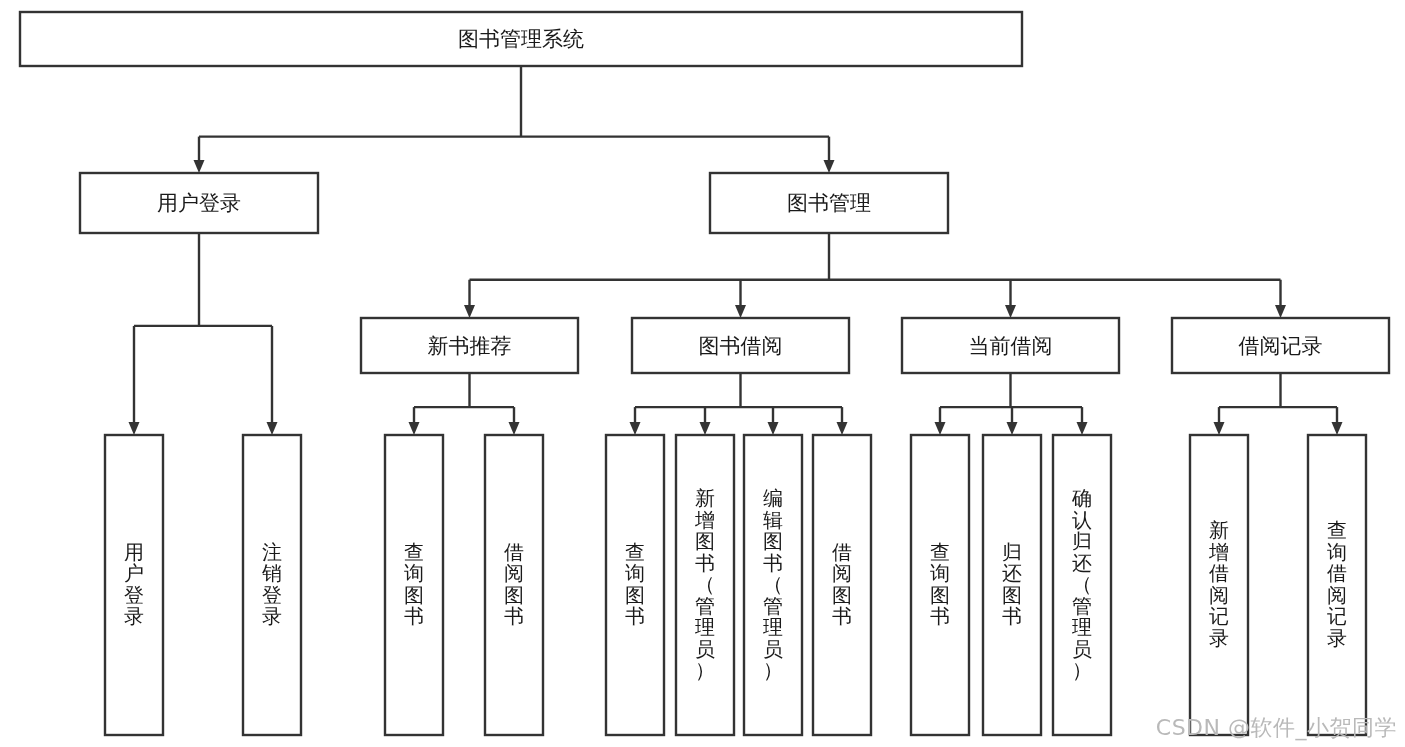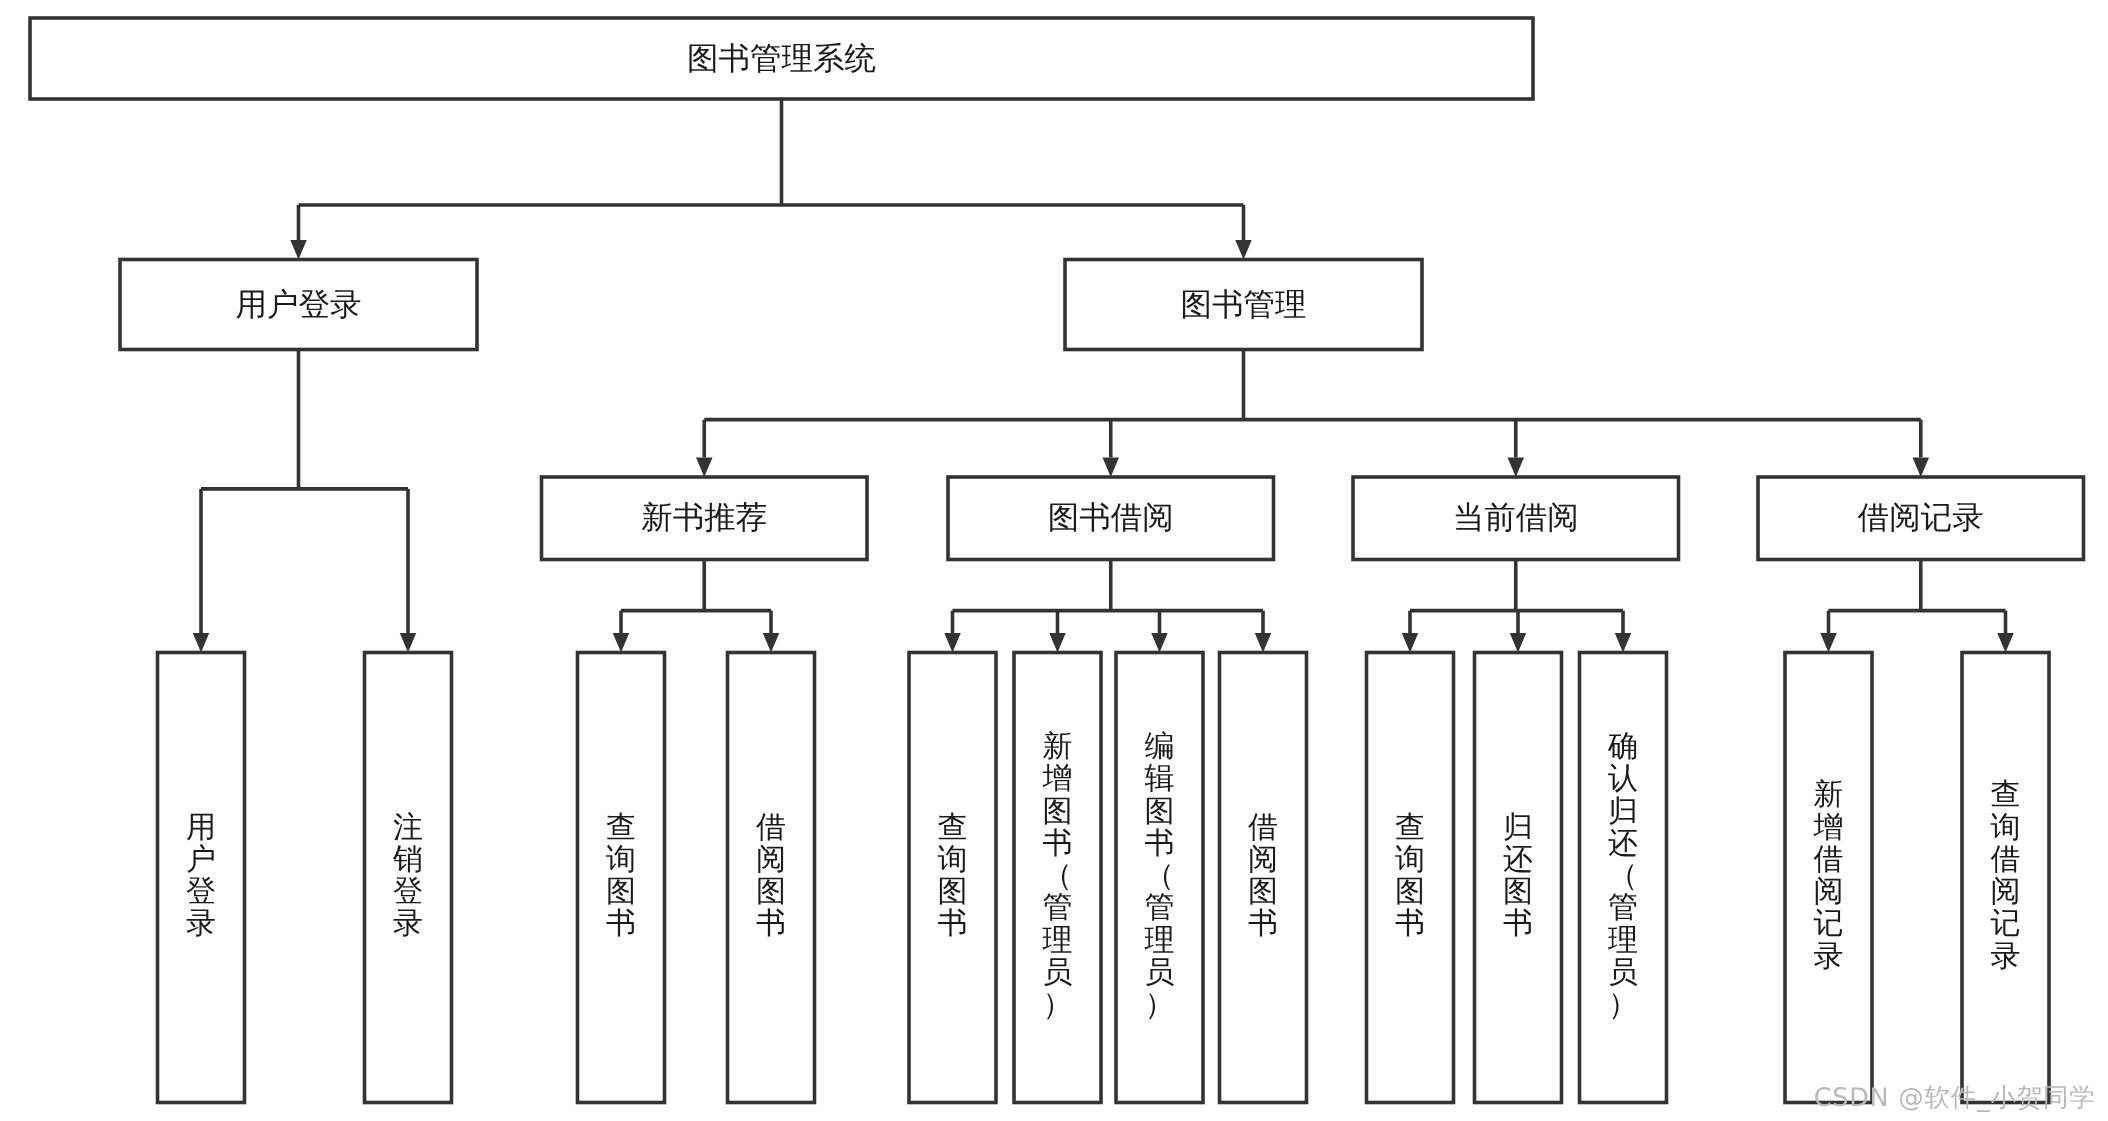--- a/index.html
+++ b/index.html
@@ -50,21 +50,21 @@
     dominant-baseline: middle;
   }
   .node-label.vertical {
     font-size: 20px;
   }
   .watermark {
     position: absolute;
     right: 8px;
     bottom: 4px;
     font-family: "DejaVu Sans", "Liberation Sans", sans-serif;
-    font-size: 17px;
+    font-size: 22px;
     color: #b9b9b9;
     letter-spacing: 0.5px;
     white-space: nowrap;
     user-select: none;
   }
 </style>
 </head>
 <body>
 
 <div id="diagram-root">

